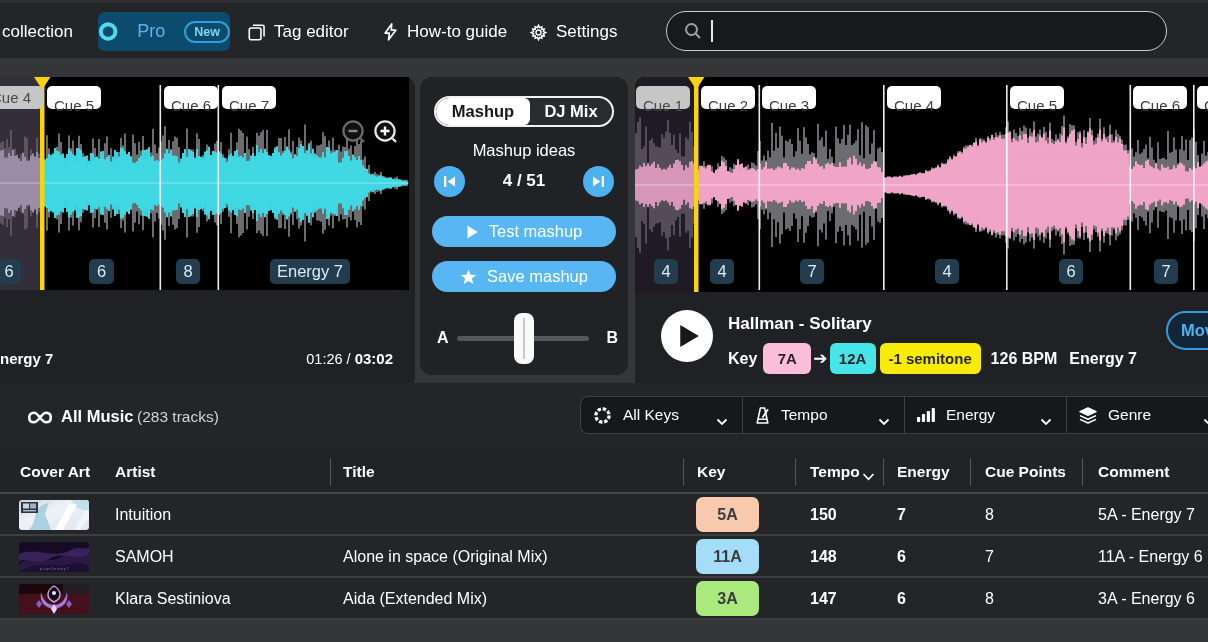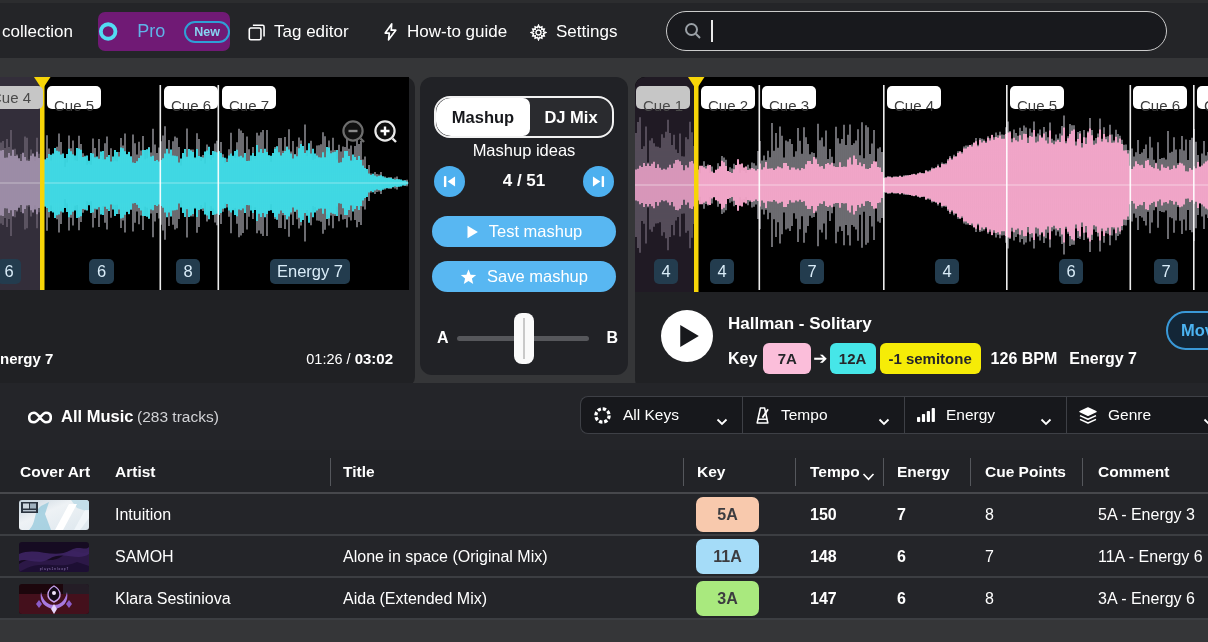--- a/index.html
+++ b/index.html
@@ -1,28 +1,28 @@
 <!DOCTYPE html>
 <html><head><meta charset="utf-8"><style>
 *{margin:0;padding:0;box-sizing:border-box}
 html,body{width:1208px;height:642px;overflow:hidden;background:#353638;font-family:"Liberation Sans",sans-serif;position:relative}
 .nav{position:absolute;left:0;top:0;width:1208px;height:58px;background:#242528;border-top:3px solid #2c2d2f}
 .nav .it{position:absolute;top:0;height:58px;display:flex;align-items:center;gap:9px;color:#fff;font-size:17px}
-.protab{position:absolute;left:98px;top:9px;width:132px;height:39px;background:#701a75;border-radius:7px;display:flex;align-items:center;justify-content:space-between;gap:19px}
+.protab{position:absolute;left:98px;top:9px;width:132px;height:39px;background:#0c4a6e;border-radius:7px;display:flex;align-items:center;justify-content:space-between;gap:19px}
 .protxt{color:#5fb3e8;font-size:18px}
 .newb{border:2px solid #2f9fd6;border-radius:12px;color:#86d4f2;font-size:12.5px;font-weight:bold;padding:2px 8px}
 .search{position:absolute;left:666px;top:8px;width:501px;height:40px;border:1.5px solid #cbcbcb;border-radius:20px;background:#18191d;display:flex;align-items:center;padding-left:16px;gap:8px}
 .cursor{width:1.5px;height:22px;background:#e8e8e8}
 .deck{position:absolute;top:77px;background:#202124;border-radius:10px}
 .wv{position:absolute;left:0;top:0;display:block}
 .cue{position:absolute;top:9px;height:23px;background:#fff;border-radius:5px;color:#3c3c3c;font-size:15px;line-height:23px;padding:8px 7px;white-space:nowrap}
 .cue.past{background:#c6c6c6;color:#4a4a4a}
 .eb{position:absolute;background:#233c4e;border-radius:5px;color:#d9ecf8;font-size:16.5px;text-align:center;line-height:25px;height:25px}
 .cpanel{position:absolute;left:420px;top:77px;width:208px;height:298px;background:#212226;border-radius:12px}
-.toggle{position:absolute;left:14px;top:19px;width:180px;height:42px;border:2px solid #f2f2f2;border-radius:16px;background:#2a2b2f;overflow:hidden;display:flex}
+.toggle{position:absolute;left:14px;top:19px;width:180px;height:31px;border:2px solid #f2f2f2;border-radius:16px;background:#2a2b2f;overflow:hidden;display:flex}
 .tg-a{width:94px;background:#fff;color:#17181c;border-radius:15px 7px 7px 15px;display:flex;align-items:center;justify-content:center;font-size:16.5px;font-weight:bold}
 .tg-b{flex:1;color:#fff;display:flex;align-items:center;justify-content:center;font-size:16.5px;font-weight:bold}
 .mi{position:absolute;left:0;width:208px;top:64px;text-align:center;color:#fff;font-size:16.5px}
 .navrow{position:absolute;left:0;top:89px;width:208px;height:31px}
 .cbtn{position:absolute;top:0;width:31px;height:31px;border-radius:50%;background:#4db0ef;display:flex;align-items:center;justify-content:center}
 .cnt{position:absolute;left:0;width:208px;top:5px;text-align:center;color:#fff;font-size:17px;font-weight:bold}
 .bbtn{position:absolute;left:12px;width:184px;height:31px;border-radius:16px;background:#58b7f2;color:#fff;display:flex;align-items:center;justify-content:center;gap:10px;font-size:16.5px}
 .xfade{position:absolute;left:0;top:252px;width:208px}
 .xl{position:absolute;top:0;color:#fff;font-weight:bold;font-size:16px}
 .xtrack{position:absolute;left:37px;top:7px;width:132px;height:5px;background:#56575b;border-radius:2.5px}
@@ -299,21 +299,21 @@
           <rect x="2" y="2" width="17" height="11" fill="#2c3540"></rect>
           <rect x="4" y="3.5" width="6" height="5" fill="#cdd6de"></rect>
           <rect x="11" y="3.5" width="6" height="5" fill="#9fb0bd"></rect>
           <rect x="4" y="10" width="13" height="1.4" fill="#b7c4cf"></rect>
         </svg></div>
 <div class="td" style="left:115px">Intuition</div>
 <div class="kbadge" style="background:#f8c9ad">5A</div>
 <div class="td" style="left:810px;font-weight:bold">150</div>
 <div class="td" style="left:897px;font-weight:bold">7</div>
 <div class="td" style="left:985px">8</div>
-<div class="td" style="left:1098px">5A - Energy 3</div>
+<div class="td" style="left:1098px">5A - Energy 7</div>
 </div>
 <div class="trow" style="top:153px">
 <div class="cov"><svg width="70" height="30" viewBox="0 0 70 30">
           <rect width="70" height="30" fill="#160b22"></rect>
           <path d="M0 22 C16 10 30 26 46 12 C56 4 64 16 70 8 L70 30 L0 30 Z" fill="#2c1847"></path>
           <path d="M0 12 C18 4 34 18 52 8 C60 3 66 9 70 5 L70 12 C58 20 44 8 30 17 C18 24 8 15 0 19 Z" fill="#3d2363" opacity="0.9"></path>
           <path d="M8 26 C24 18 40 28 58 20 L70 24 L70 30 L0 30 Z" fill="#1d0f33"></path>
           <text x="35" y="28" font-family="Liberation Sans" font-size="3.2" fill="#9a7fc0" text-anchor="middle">p l a y s  1 n  l o o p 7</text>
         </svg></div>
 <div class="td" style="left:115px">SAMOH</div>

